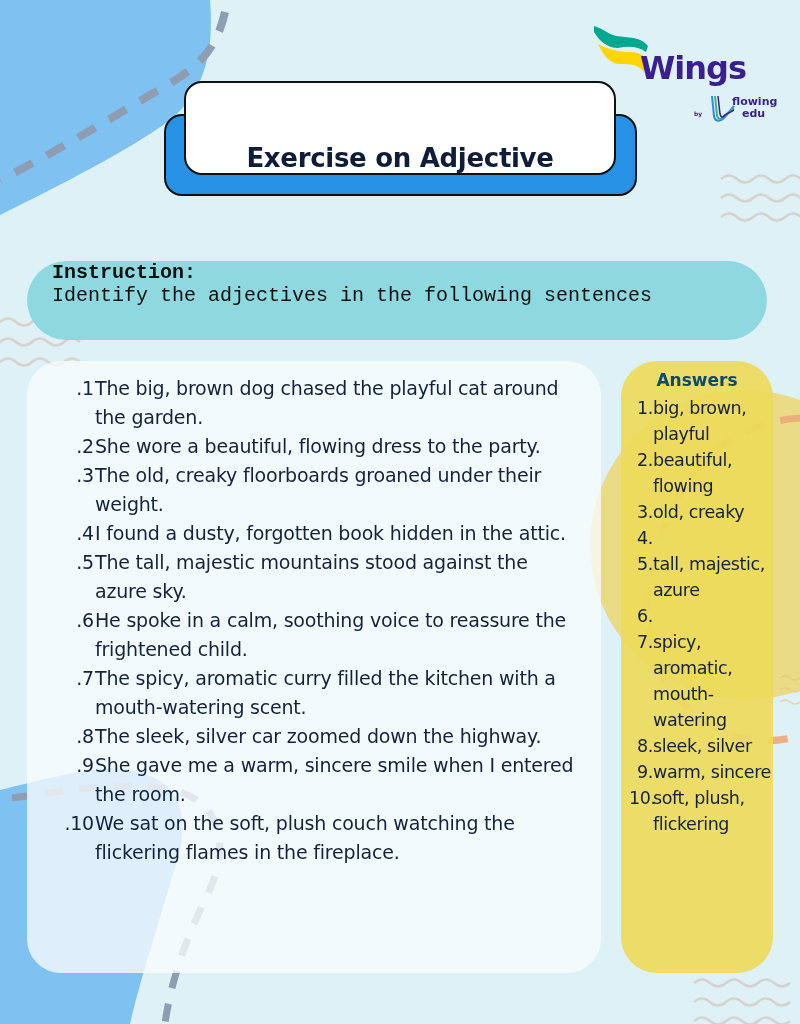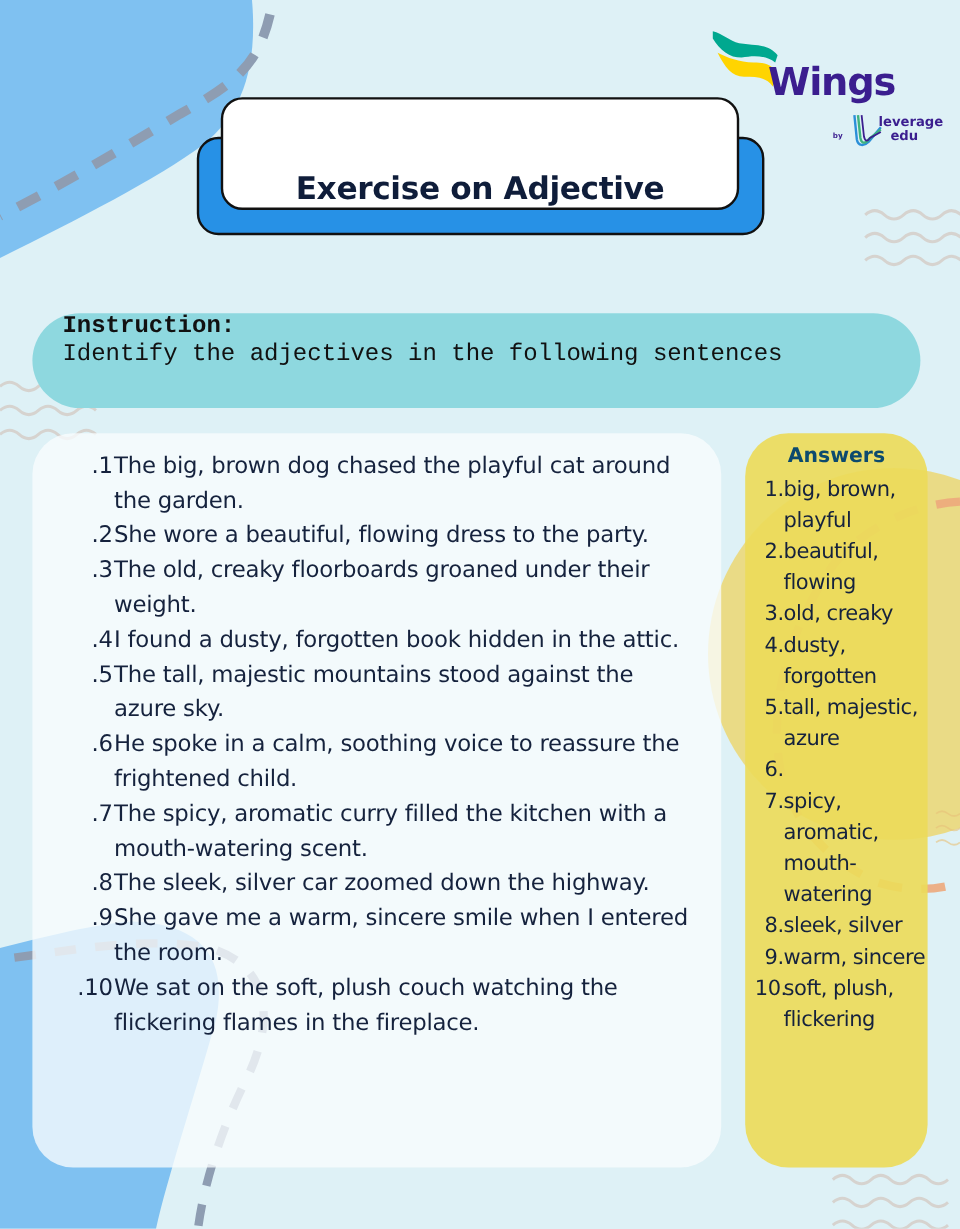--- a/index.html
+++ b/index.html
@@ -133,21 +133,21 @@
     <path d="M6,22 C14,26 24,30 36,30 C46,30 52,32 56,40 L52,50 C46,42 38,42 28,42 C18,42 12,34 6,22 Z" fill="#ffd400"></path>
   </svg>
   <span class="logo-word">Wings</span>
   <span class="logo-by">by</span>
   <svg class="deco" width="26" height="30" style="left:118px;top:72px;">
     <path d="M2,2 L4,22 C5,28 10,28 14,24 L24,12" stroke="#2b8fd8" stroke-width="2" fill="none"></path>
     <path d="M5,2 L7,21 C8,26 11,26 14,22 L24,14" stroke="#3fb37f" stroke-width="2" fill="none"></path>
     <path d="M8,2 L10,20 C11,24 13,24 15,21 L24,16" stroke="#3b1e8f" stroke-width="1.5" fill="none"></path>
   </svg>
   <span class="logo-lev">
-    <span>leverage</span>
+    <span>flowing</span>
     <span class="l2">edu</span>
   </span>
 </div>
 
 <div class="title-back"></div>
 <div class="title-front">
   <h1 class="title-text">Exercise on Adjective</h1>
 </div>
 
 <div class="instruction">
@@ -210,21 +210,20 @@
     <li class="a-item">
         <span class="a-num">2.</span>
         <span class="a-text">beautiful, flowing</span>
       </li>
     <li class="a-item">
         <span class="a-num">3.</span>
         <span class="a-text">old, creaky</span>
       </li>
     <li class="a-item">
         <span class="a-num">4.</span>
-        <span class="a-text">dusty, forgotten</span>
       </li>
     <li class="a-item">
         <span class="a-num">5.</span>
         <span class="a-text">tall, majestic, azure</span>
       </li>
     <li class="a-item">
         <span class="a-num">6.</span>
       </li>
     <li class="a-item">
         <span class="a-num">7.</span>

